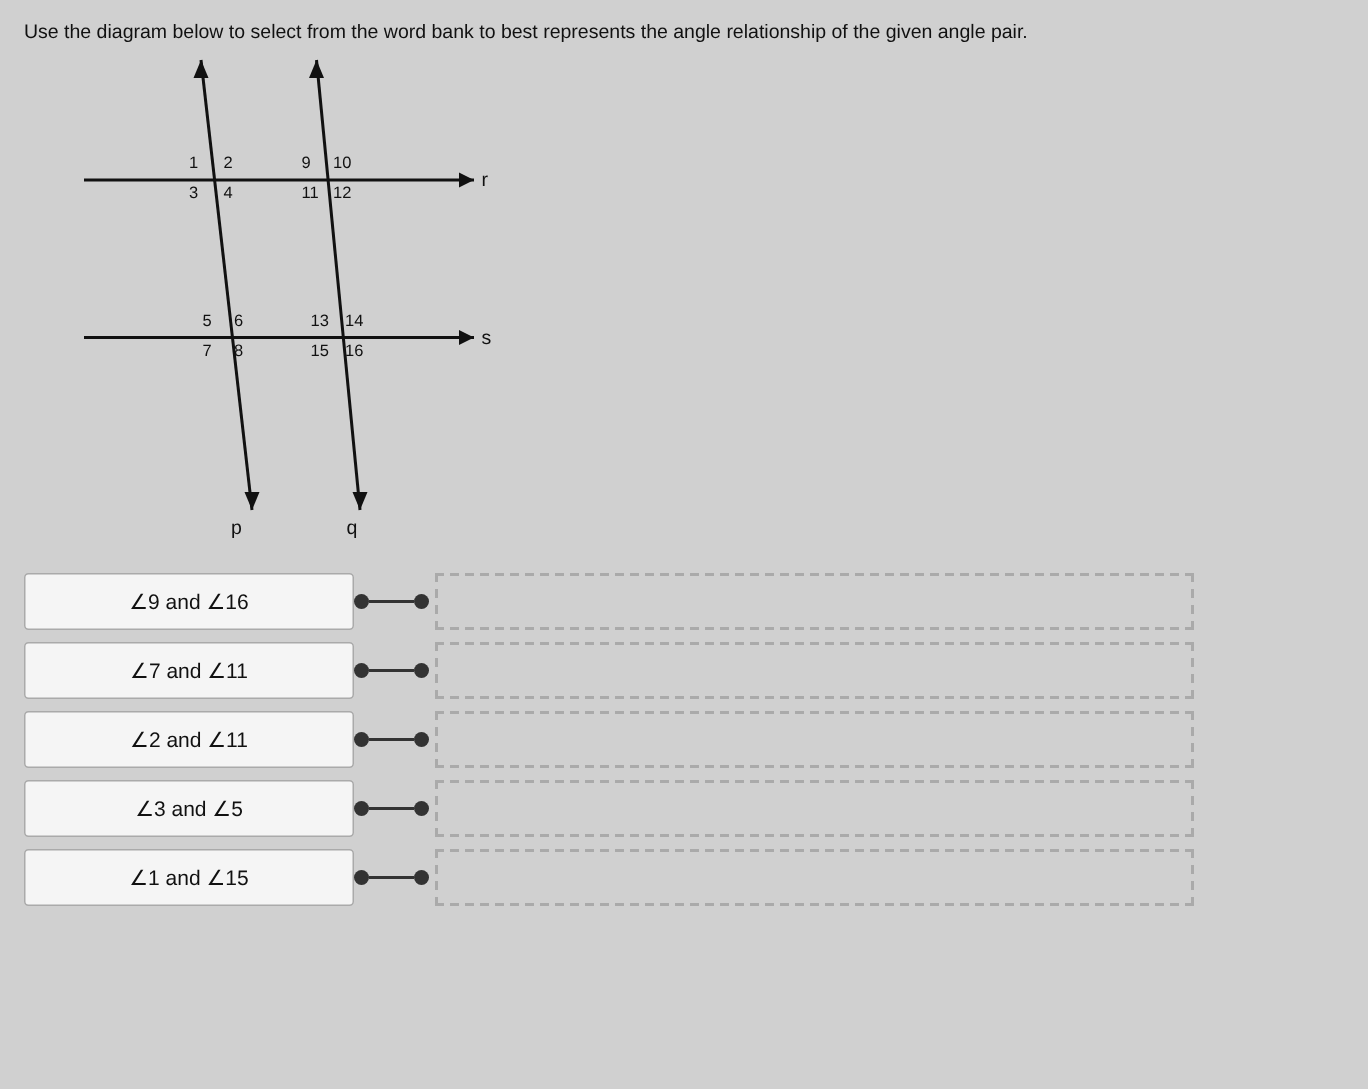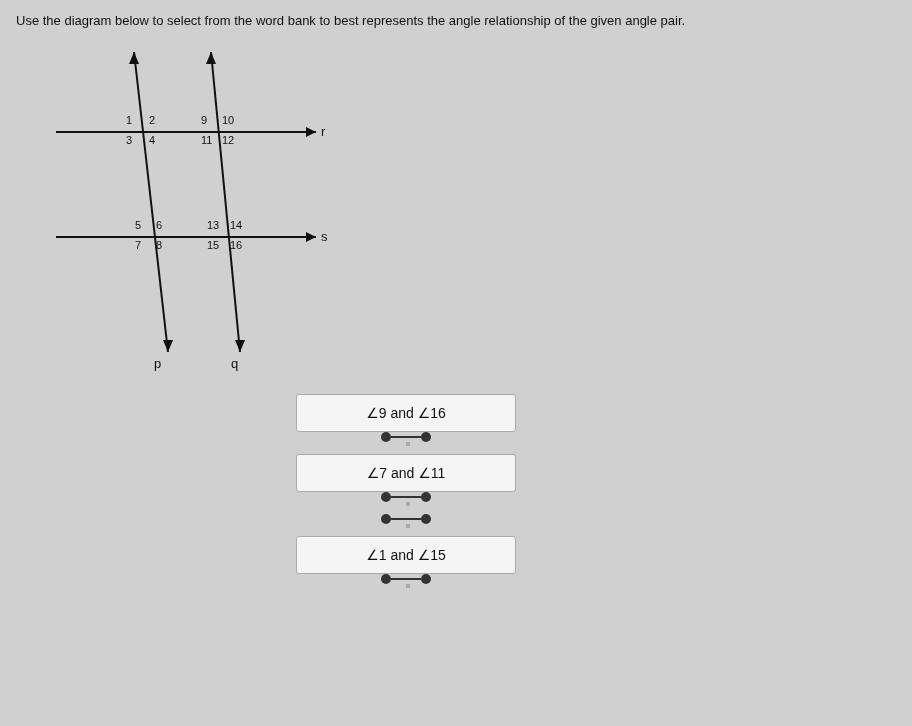--- a/index.html
+++ b/index.html
@@ -11,21 +11,21 @@
       min-height: 726px;
       display: flex;
       flex-direction: column;
       align-items: flex-start;
       padding: 12px 16px;
     }
 
     .instruction {
       font-size: 13px;
       color: #111;
-      margin-bottom: 12px;
+      margin-bottom: 0;
       max-width: 860px;
       line-height: 1.4;
     }
 
     .diagram-section {
       flex: 0 0 340px;
       display: flex;
       flex-direction: column;
       align-items: flex-start;
     }
@@ -41,21 +41,21 @@
     .diagram-svg {
       position: absolute;
       top: 0;
       left: 0;
       width: 100%;
       height: 100%;
     }
 
     .pair-row {
       display: flex;
-      flex-direction: column;
+      flex-direction: row;
       align-items: center;
       gap: 0;
       width: 780px;
     }
 
     .pair-label-box {
       width: 220px;
       height: 38px;
       background: #f5f5f5;
       border: 1px solid #aaa;
@@ -187,28 +187,38 @@
       <div class="pair-label-box">∠7 and ∠11</div>
       <div class="connector">
         <div class="dot"></div>
         <div class="line-h"></div>
         <div class="dot"></div>
       </div>
       <div class="answer-box"></div>
     </div>
 
     <div class="pair-row">
-      <div class="connector">
-        <div class="dot"></div>
-        <div class="line-h"></div>
-        <div class="dot"></div>
-      </div>
-      <div class="answer-box"></div>
-    </div>
-
+      <div class="pair-label-box">∠2 and ∠11</div>
+      <div class="connector">
+        <div class="dot"></div>
+        <div class="line-h"></div>
+        <div class="dot"></div>
+      </div>
+      <div class="answer-box"></div>
+    </div>
+
+    <div class="pair-row">
+      <div class="pair-label-box">∠3 and ∠5</div>
+      <div class="connector">
+        <div class="dot"></div>
+        <div class="line-h"></div>
+        <div class="dot"></div>
+      </div>
+      <div class="answer-box"></div>
+    </div>
 
     <div class="pair-row">
       <div class="pair-label-box">∠1 and ∠15</div>
       <div class="connector">
         <div class="dot"></div>
         <div class="line-h"></div>
         <div class="dot"></div>
       </div>
       <div class="answer-box"></div>
     </div>

